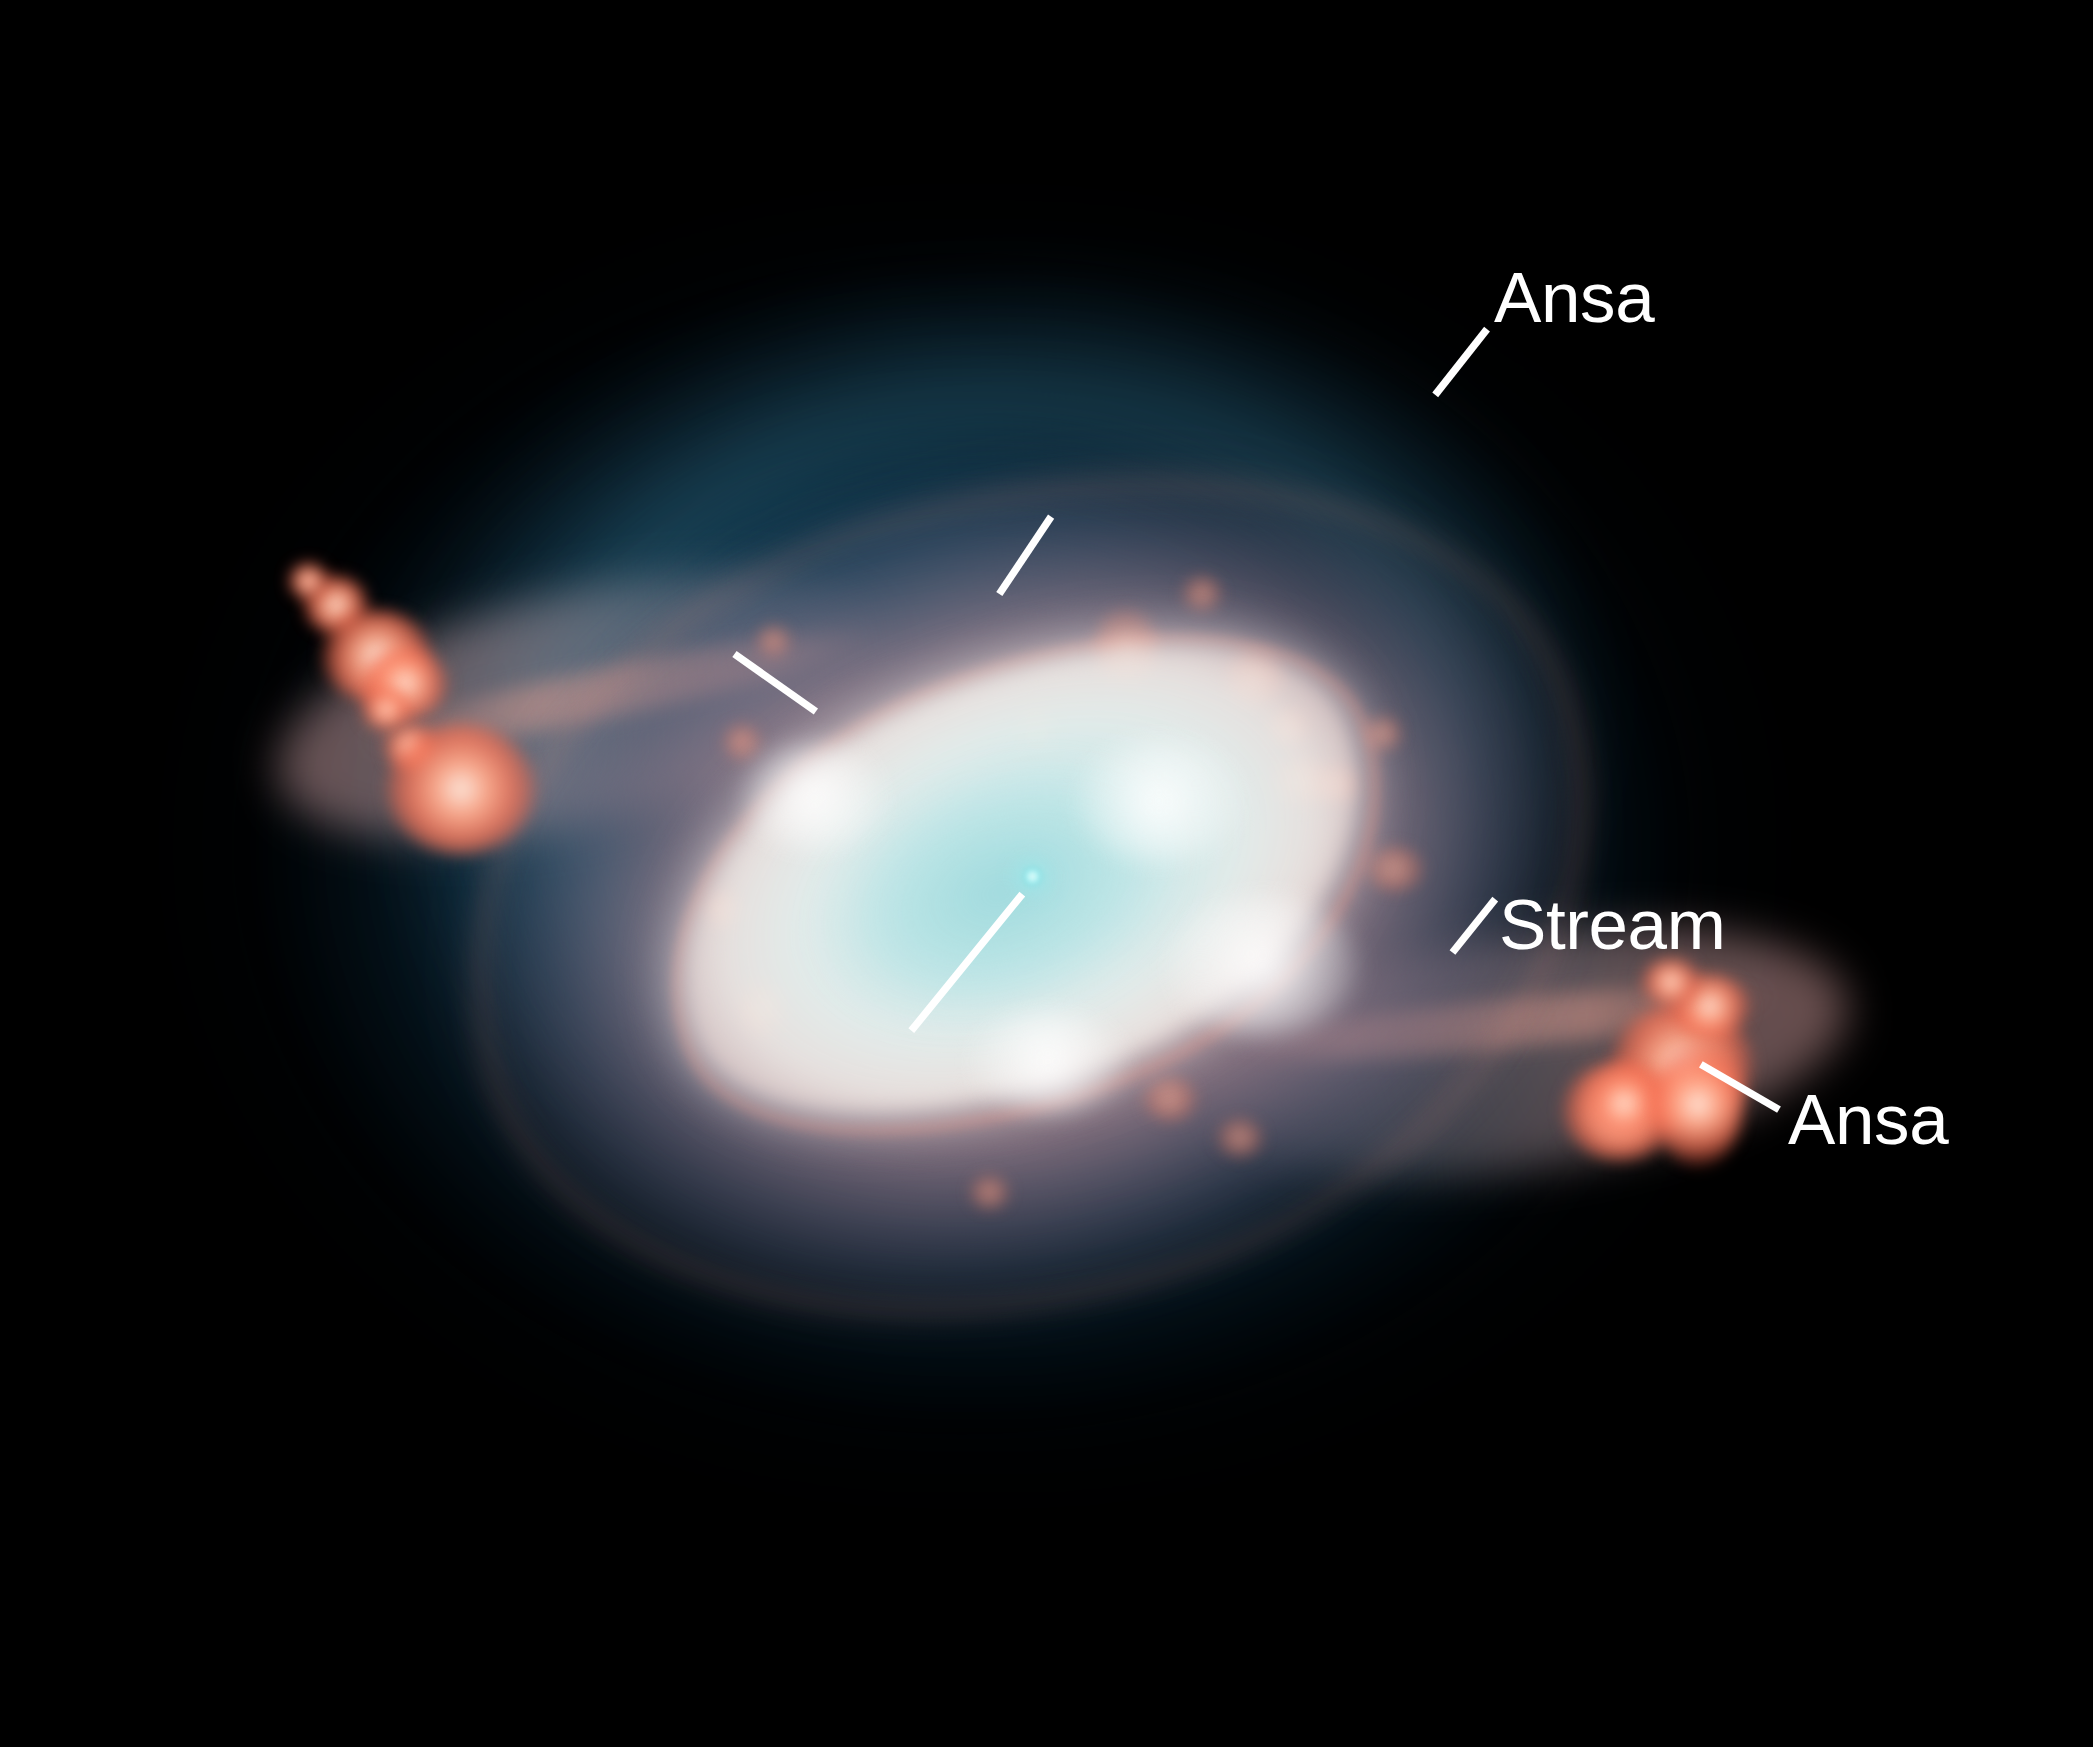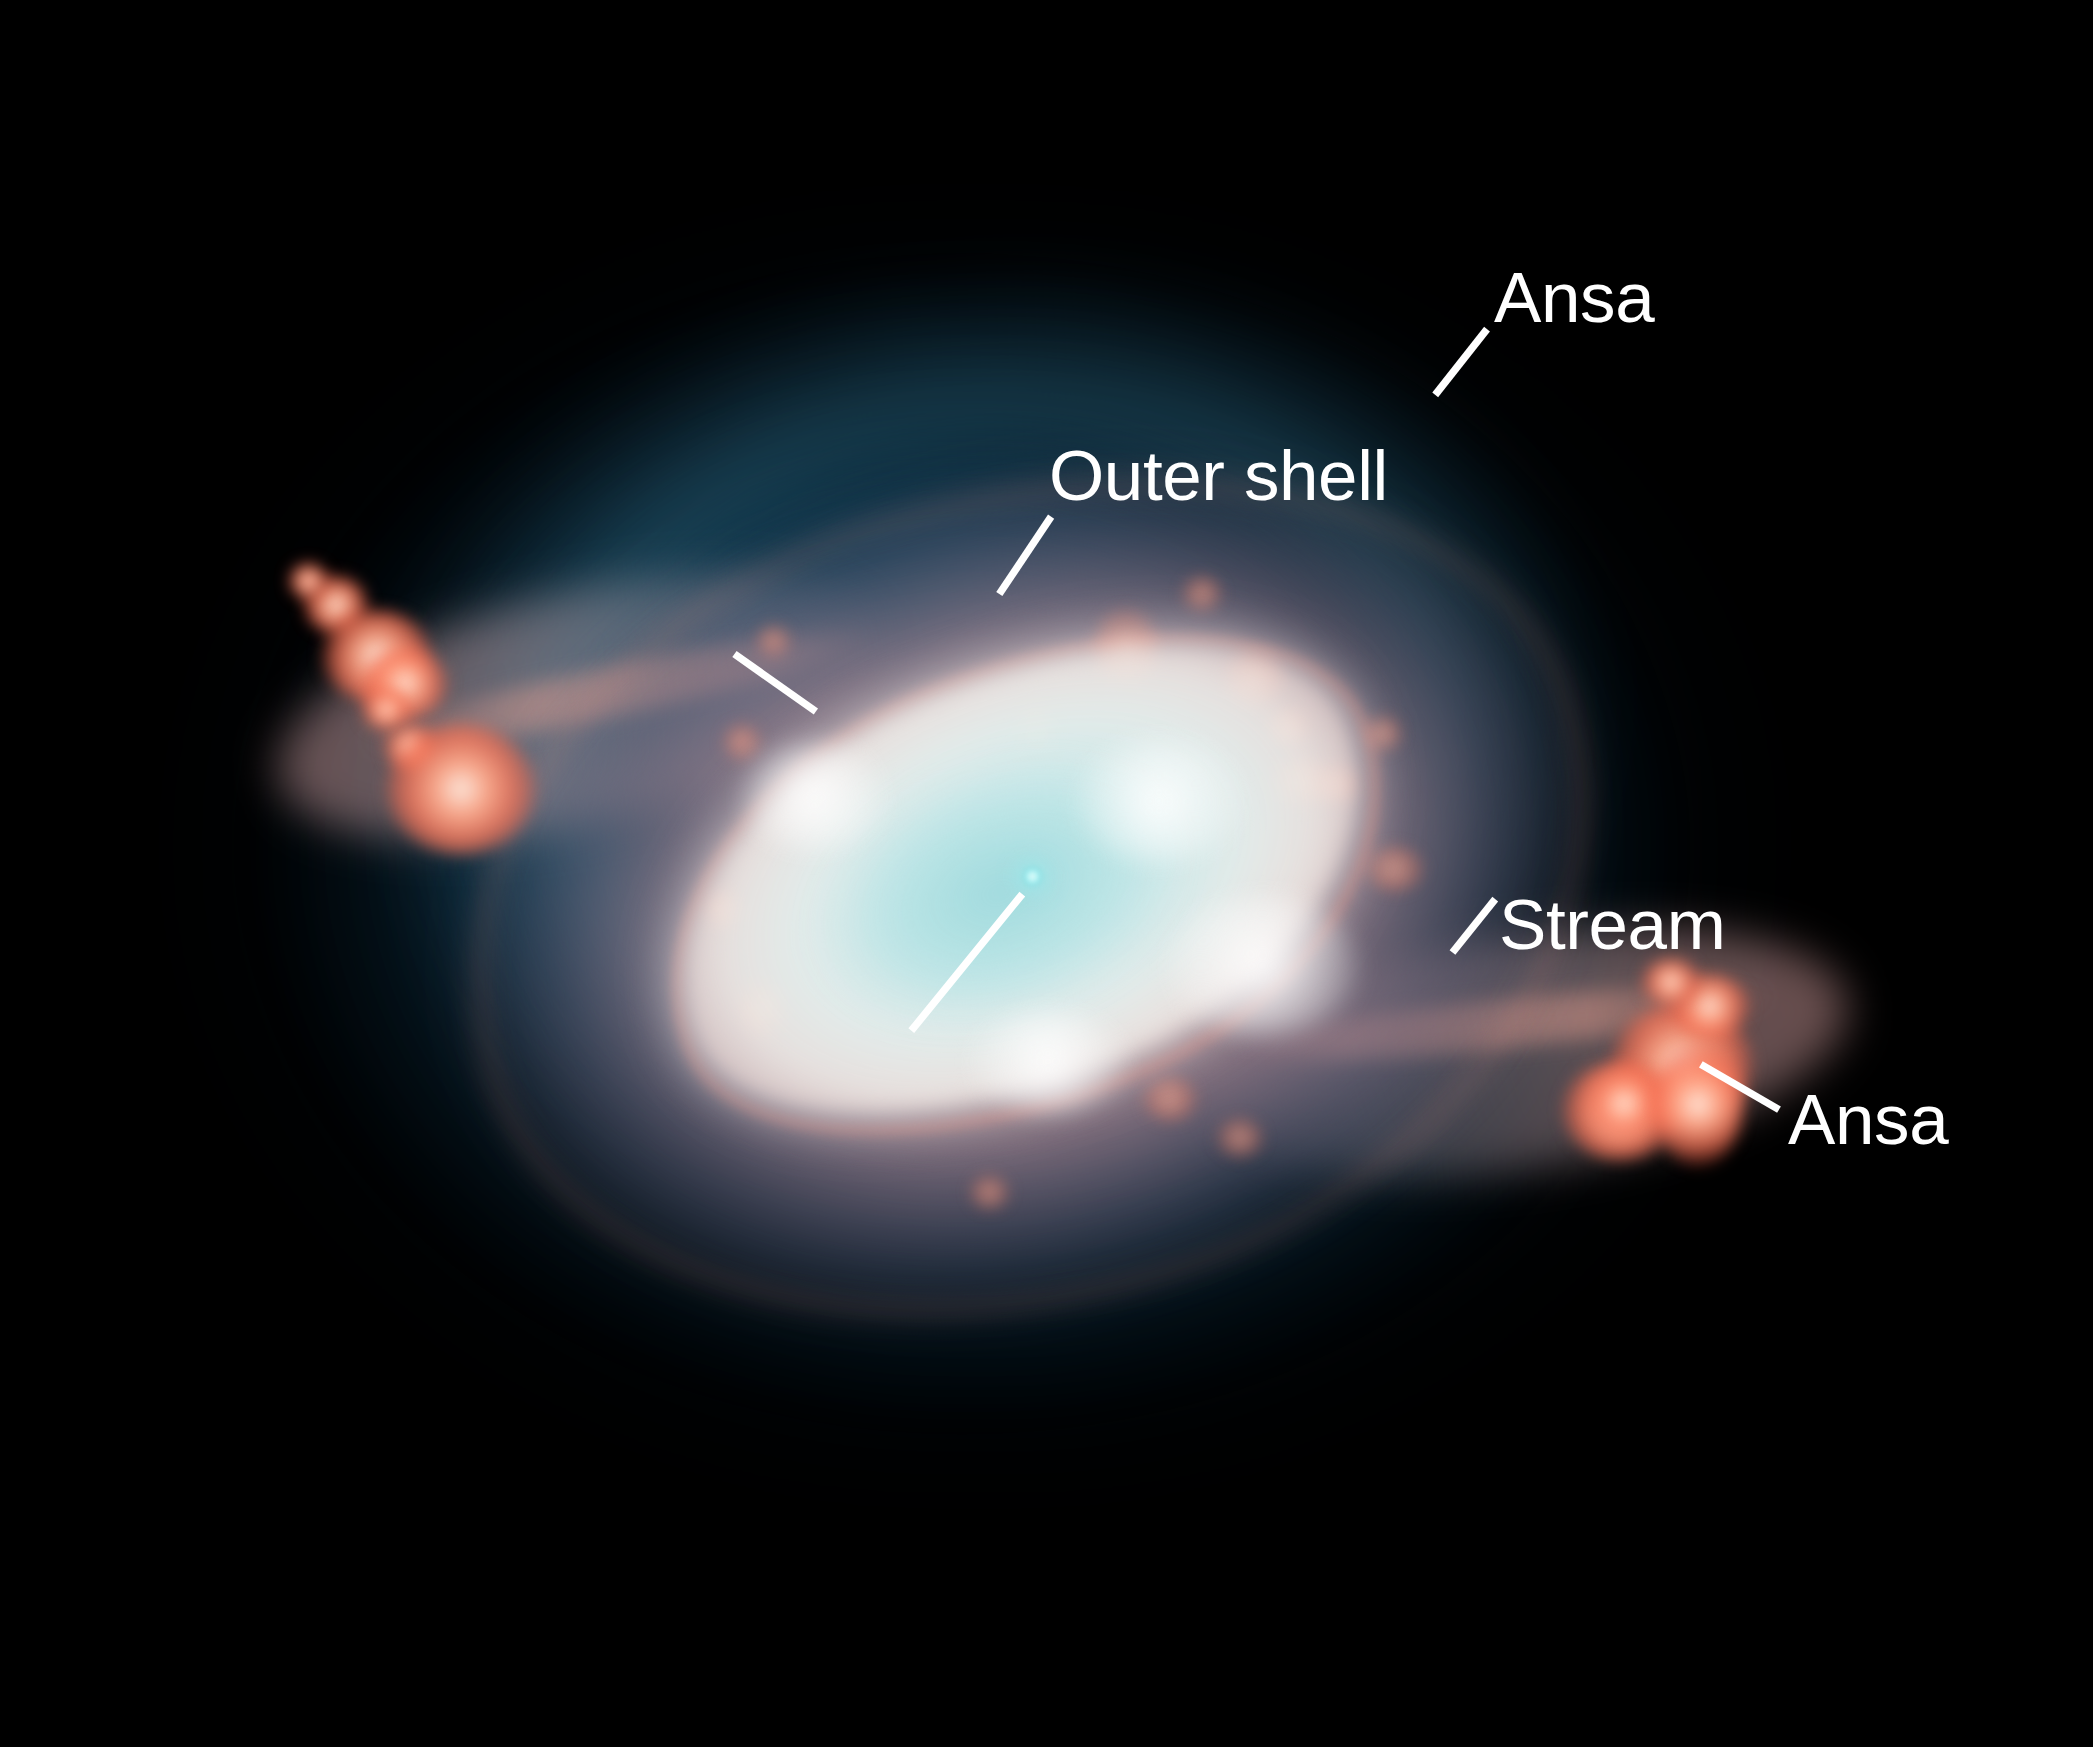--- a/index.html
+++ b/index.html
@@ -264,21 +264,20 @@
           <line x1="1215" y1="722" x2="1278" y2="628"></line>
           <line x1="893" y1="795" x2="992" y2="865"></line>
           <line x1="1108" y1="1253" x2="1243" y2="1087"></line>
           <line x1="1766" y1="1158" x2="1818" y2="1093"></line>
           <line x1="2068" y1="1294" x2="2163" y2="1349"></line>
         </g>
     </svg>
 
     <div class="ann-label" style="left:1494px;top:262px;">Ansa</div>
 
-    <div class="ann-label" style="left:1049px;top:440px;">Outer shell</div>
 
 
 
     <div class="ann-label" style="left:1499px;top:847px;margin-top:42px;">Stream</div>
 
     <div class="ann-label" style="left:1788px;top:1084px;">Ansa</div>
   </div>
 
 </div>
 

